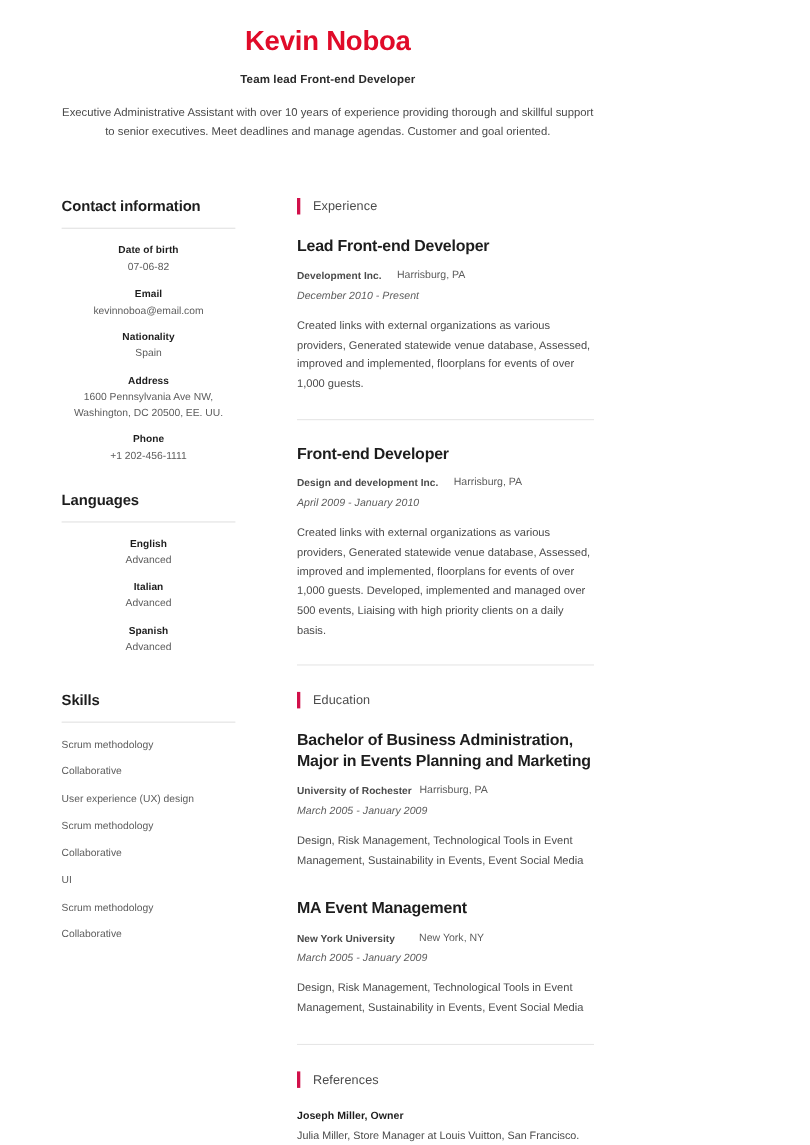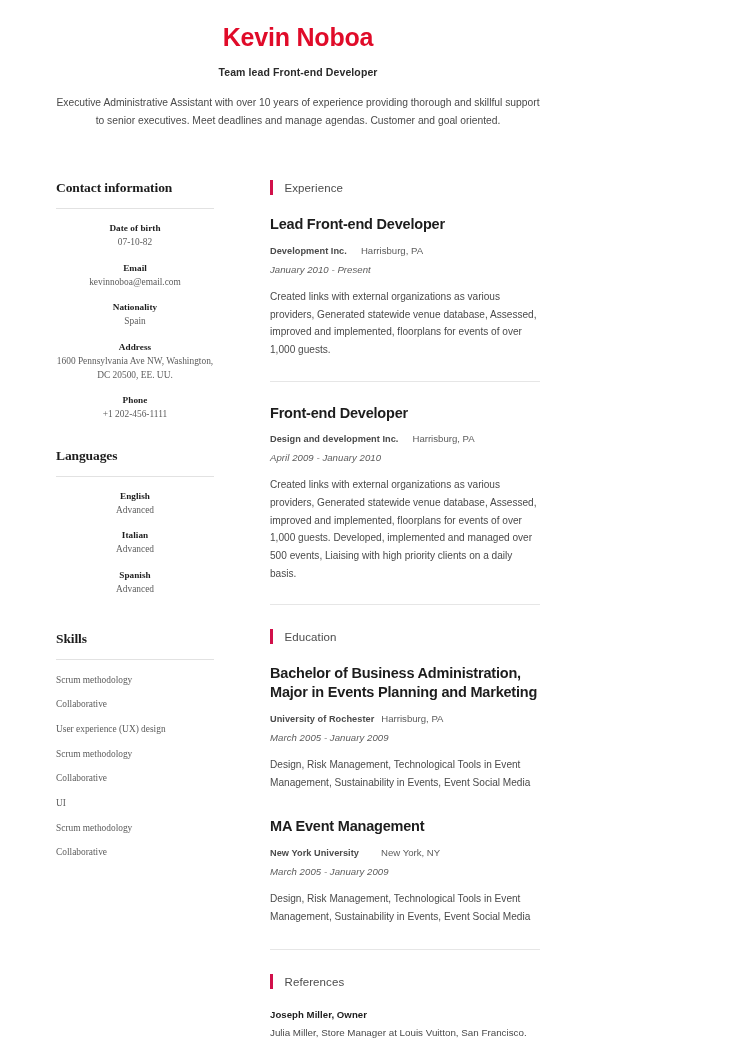--- a/index.html
+++ b/index.html
@@ -26,21 +26,21 @@
     font-size:10.3px; line-height:1.75; color:#4a4a4a;
     max-width:516px; margin:12px auto;
   }
 
   
   .body-wrap { display:flex; padding:38px 56px 0 56px; align-items:flex-start; }
   .sidebar { width:172px; flex:0 0 172px; padding-right:14px; }
   .main { flex:1 1 auto; padding-left:42px; }
 
   
-  .side-block { margin-bottom:26px;font-family:Liberation Serif, serif; }
+  .side-block { margin-bottom:26px; }
   .side-title {
     font-size:13.5px; font-weight:bold; color:#1d1d1d;
     letter-spacing:-0.1px; margin-bottom:12px;
   }
   .side-rule { height:1px; background:#e2e2e2; margin-bottom:14px; }
   .side-item { margin-bottom:13px;text-align:center; }
   .side-item:last-child { margin-bottom:0; }
   .side-item-label {
     font-size:9.2px; font-weight:bold; color:#1d1d1d;
     margin-bottom:3px; letter-spacing:0.05px;
@@ -95,21 +95,21 @@
   <div class="body-wrap">
 
     <aside class="sidebar">
 
       <section class="side-block">
         <div class="side-title">Contact information</div>
         <div class="side-rule"></div>
 
         <div class="side-item">
           <div class="side-item-label">Date of birth</div>
-          <div class="side-item-value">07-10-82</div>
+          <div class="side-item-value">07-06-82</div>
         </div>
         <div class="side-item">
           <div class="side-item-label">Email</div>
           <div class="side-item-value">kevinnoboa@email.com</div>
         </div>
         <div class="side-item">
           <div class="side-item-label">Nationality</div>
           <div class="side-item-value">Spain</div>
         </div>
         <div class="side-item">
@@ -163,21 +163,21 @@
           <span class="sec-bar"></span>
           <span class="sec-title">Experience</span>
         </div>
 
         <div class="entry">
           <div class="entry-title">Lead Front-end Developer</div>
           <div class="entry-meta">
             <span class="entry-org">Development Inc.</span>
             <span class="entry-loc">Harrisburg, PA</span>
           </div>
-          <div class="entry-date">January 2010 - Present</div>
+          <div class="entry-date">December 2010 - Present</div>
           <div class="entry-desc">Created links with external organizations as various providers, Generated statewide venue database, Assessed, improved and implemented, floorplans for events of over 1,000 guests.</div>
         </div>
 
         <div class="main-rule"></div>
 
         <div class="entry">
           <div class="entry-title">Front-end Developer</div>
           <div class="entry-meta">
             <span class="entry-org">Design and development Inc.</span>
             <span class="entry-loc">Harrisburg, PA</span>

